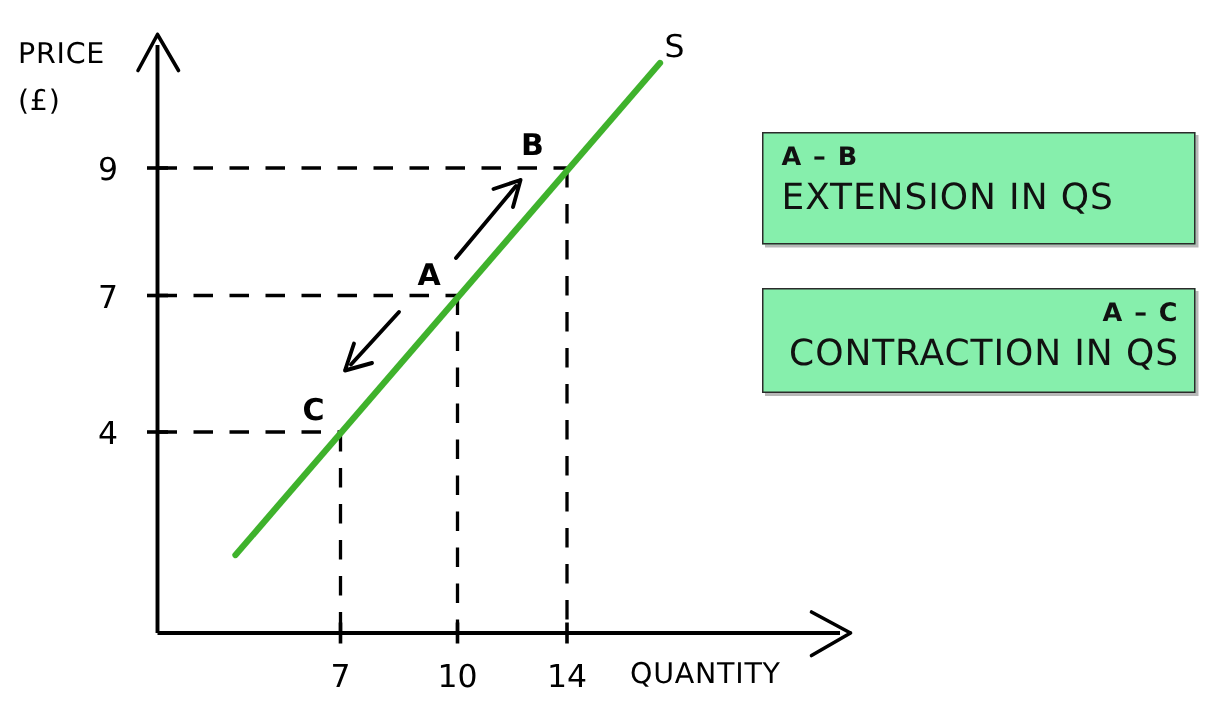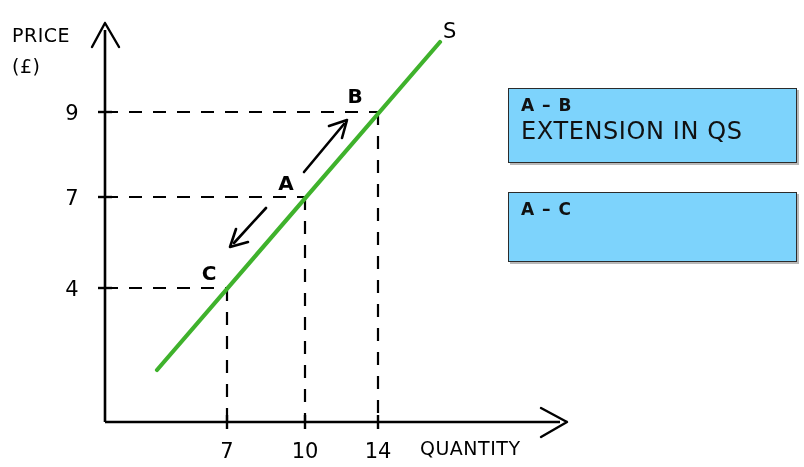--- a/index.html
+++ b/index.html
@@ -49,21 +49,21 @@
     font-size: 20px;
     font-weight: 600;
   }
   .curve-label {
     font-size: 21px;
   }
 
   .legend-box {
     position: absolute;
     box-sizing: border-box;
-    background: #7dd3fc;
+    background: #86efac;
     border: 1.6px solid #2b2b2b;
     box-shadow: 2px 2px 0 rgba(0,0,0,0.28);
     padding: 6px 10px 7px 12px;
   }
   .legend-title {
     font-family: "DejaVu Sans", sans-serif;
     font-size: 17px;
     font-weight: 700;
     letter-spacing: 1px;
     line-height: 1.25;
@@ -74,21 +74,21 @@
     font-family: "DejaVu Sans", sans-serif;
     font-size: 24px;
     font-weight: 400;
     letter-spacing: 0.6px;
     line-height: 1.25;
     color: #111111;
     white-space: nowrap;
   }
 
   #legend-box-1 { left: 508px; top: 88px; width: 289px; height: 75px; }
-  #legend-box-2 { left: 508px; top: 192px; width: 289px; height: 70px; }
+  #legend-box-2 { left: 508px; top: 192px; width: 289px; height: 70px; text-align: right; }
 </style>
 </head>
 <body>
 
 <div id="stage">
 
   <svg id="diagram" viewBox="0 0 804 467">
 
     <g>
       <line x1="105" y1="30" x2="105" y2="422" stroke="#000000" stroke-width="2.6"></line>
@@ -155,15 +155,16 @@
 
   </svg>
 
   <div class="legend-box" id="legend-box-1">
     <div class="legend-title">A – B</div>
     <div class="legend-desc">EXTENSION IN QS</div>
   </div>
 
   <div class="legend-box" id="legend-box-2">
     <div class="legend-title">A – C</div>
+    <div class="legend-desc">CONTRACTION IN QS</div>
   </div>
 
 </div>
 
 </body></html>

